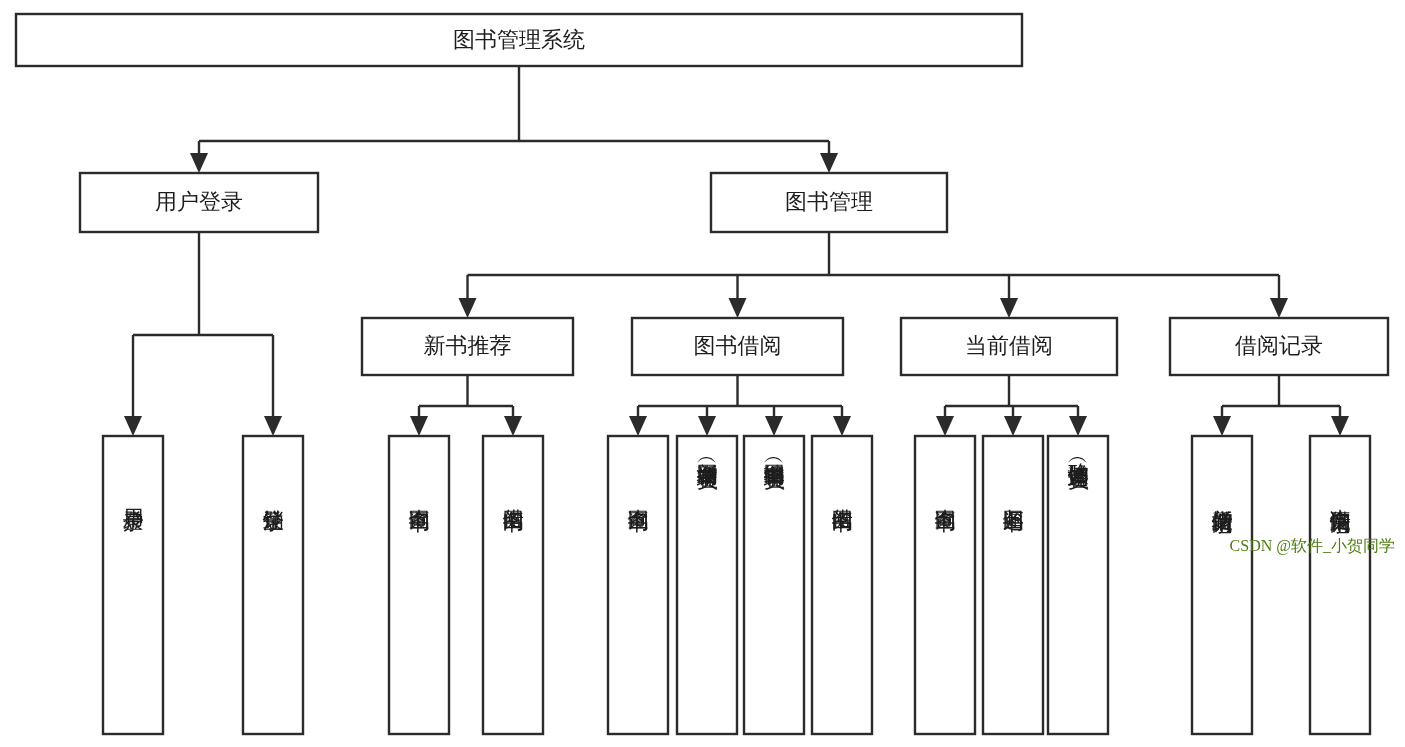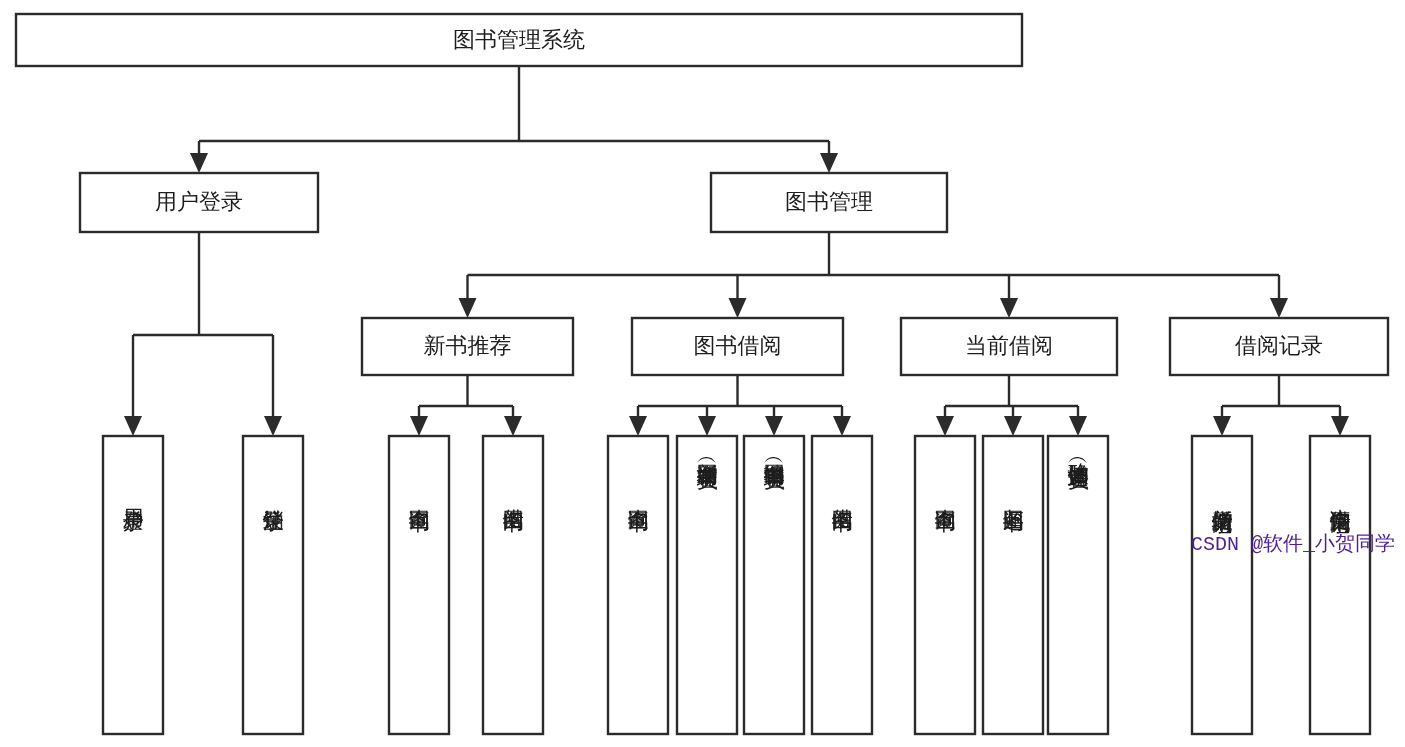--- a/index.html
+++ b/index.html
@@ -60,23 +60,23 @@
     letter-spacing: 1px;
     display: flex;
     align-items: center;
     justify-content: flex-start;
     pointer-events: none;
   }
   .watermark {
     position: absolute;
     right: 10px;
     bottom: 6px;
-    font-family: Liberation Mono, monospace;
-    font-size: 20px;
-    color: #4c1d95;
+    font-family: Liberation Serif, serif;
+    font-size: 16px;
+    color: #4d7c0f;
     white-space: nowrap;
     user-select: none;
   }
 </style>
 </head>
 <body>
 
 <div id="diagram-root">
 
   <svg class="flow" viewBox="0 0 1405 747">

